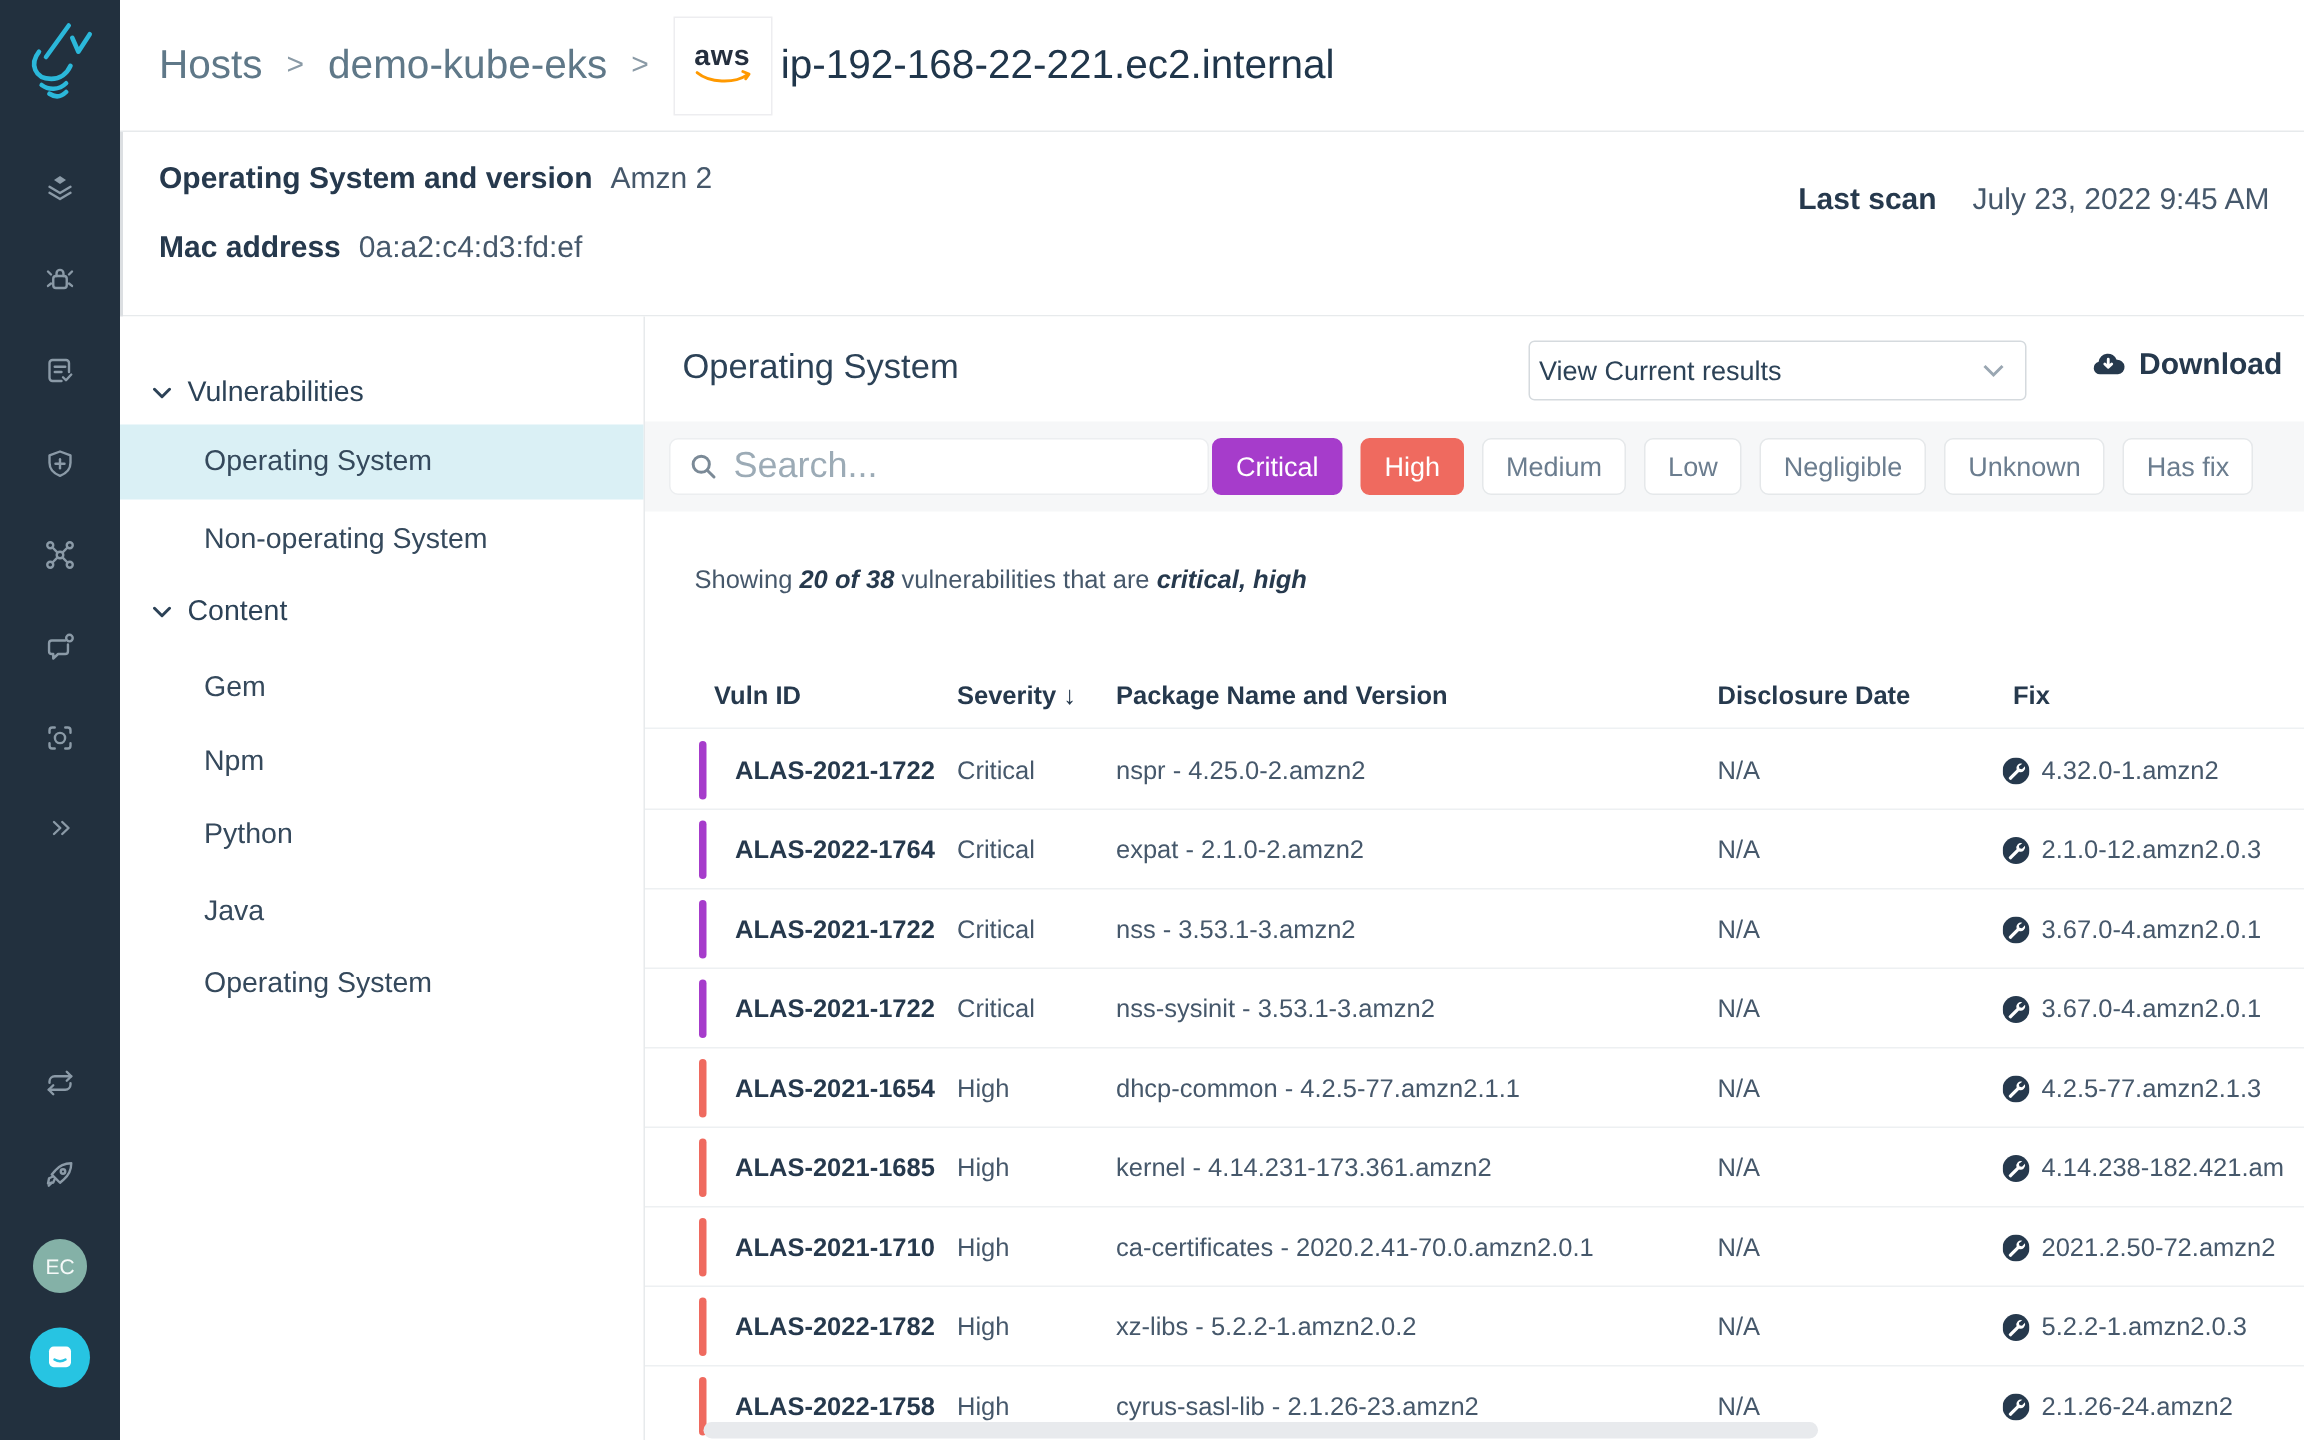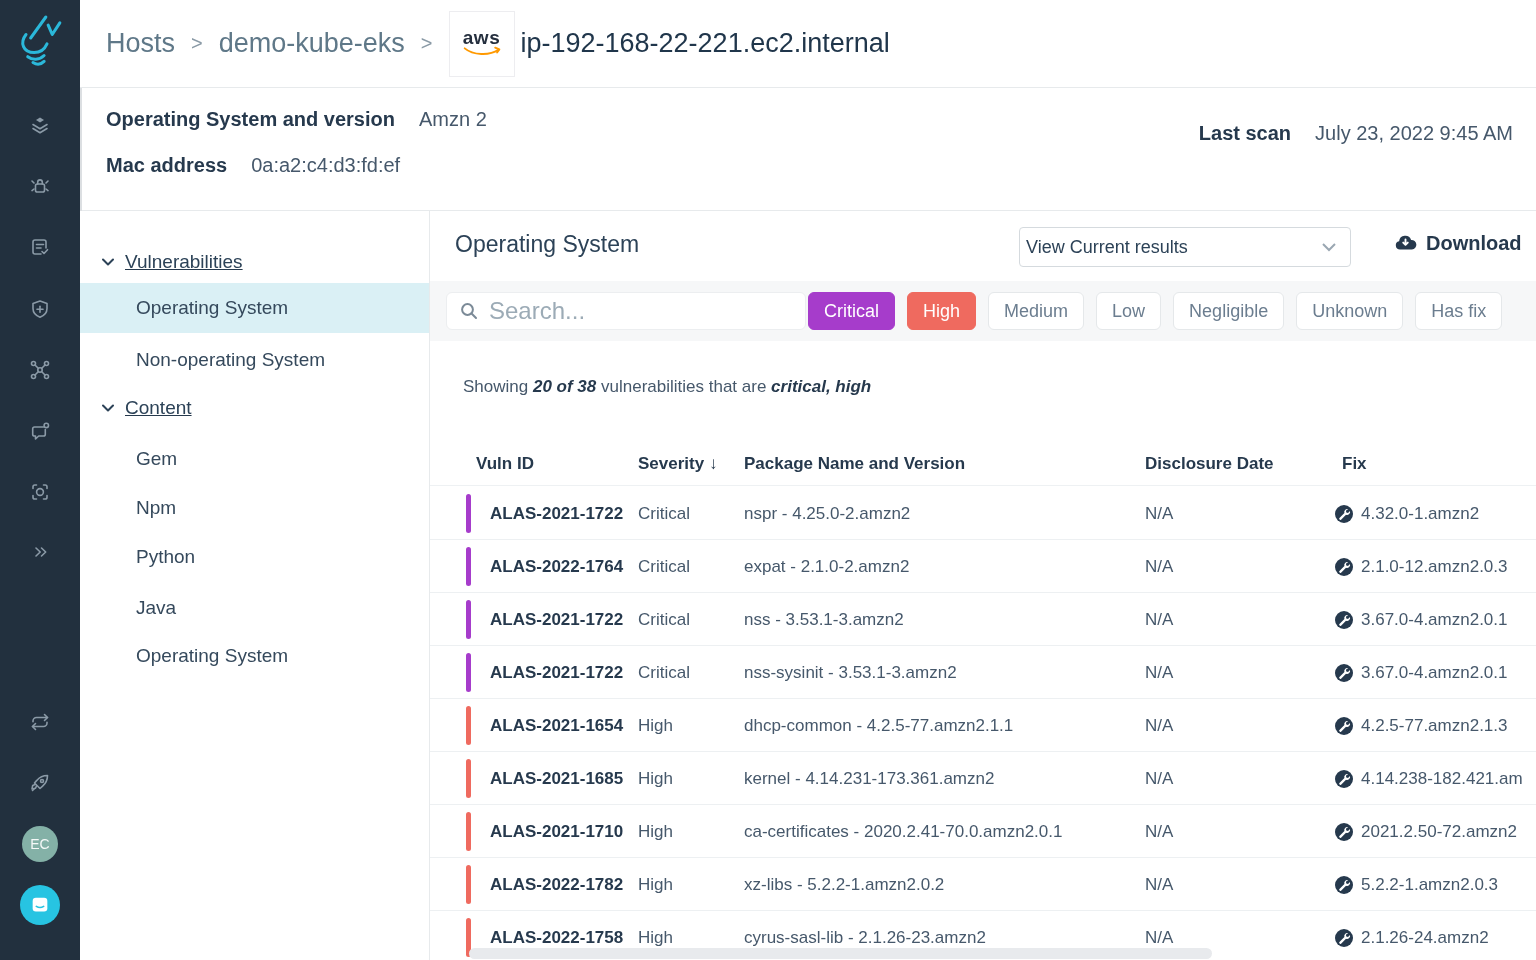--- a/index.html
+++ b/index.html
@@ -22,27 +22,27 @@
     border-bottom:1px solid #e7eaec; display:flex; align-items:center; padding-left:26px; }
   .crumb { font-size:27px; color:#5f7888; cursor:pointer; }
   .crumb-sep { font-size:20px; color:#8a9aa6; margin:0 16px; }
   #aws-badge { width:66px; height:66px; border:1px solid #ededf0; background:#fff; display:flex; flex-direction:column;
     align-items:center; justify-content:center; }
   #aws-badge .aws-txt { font-size:19px; font-weight:700; color:#252f3e; letter-spacing:.5px; line-height:16px; }
   #hostname { font-size:27px; color:#20364b; margin-left:6px; }
   
   #hostinfo { position:absolute; left:80px; top:88px; width:1456px; height:123px; background:#fff; border-bottom:1px solid #e7eaec; }
   .info-line { position:absolute; left:26px; font-size:20px; color:#46586b; }
-  .info-line b { color:#26394d; margin-right:24px; }
+  .info-line b { color:#26394d; margin-right:12px; }
   #lastscan { position:absolute; right:23px; top:34px; font-size:20px; color:#46586b; }
   #lastscan b { color:#26394d; margin-right:24px; }
   #nav-hairline { position:absolute; left:80px; top:88px; width:2px; height:602px; background:#dcdfe2; }
   
   #leftnav { position:absolute; left:80px; top:211px; width:350px; height:749px; background:#fff; border-right:1px solid #e7eaec; }
-  .nav-group { position:absolute; left:0; width:100%; height:46px; display:flex; align-items:center; cursor:pointer;text-decoration:underline; }
+  .nav-group { position:absolute; left:0; width:100%; height:46px; display:flex; align-items:center; cursor:pointer; }
   .nav-group svg { width:12px; height:8px; margin-left:22px; stroke:#2c4257; fill:none; stroke-width:2; stroke-linecap:round; stroke-linejoin:round; }
   .nav-group span { font-size:19px; color:#2c4257; margin-left:11px; }
   .nav-item { position:absolute; left:0; width:100%; height:50px; line-height:50px; padding-left:56px;
     font-size:19px; color:#35495c; cursor:pointer; }
   .nav-item.selected { background:#daf0f5; }
   
   #main { position:absolute; left:430px; top:211px; width:1106px; height:749px; background:#fff; }
   #main-header { position:absolute; top:0; left:0; width:1106px; height:70px; }
   #panel-title { position:absolute; left:25px; top:20px; font-size:23px; font-weight:500; color:#2c4257; }
   #view-select { position:absolute; left:589px; top:16px; width:332px; height:40px; border:1px solid #d5dade; border-radius:4px;

